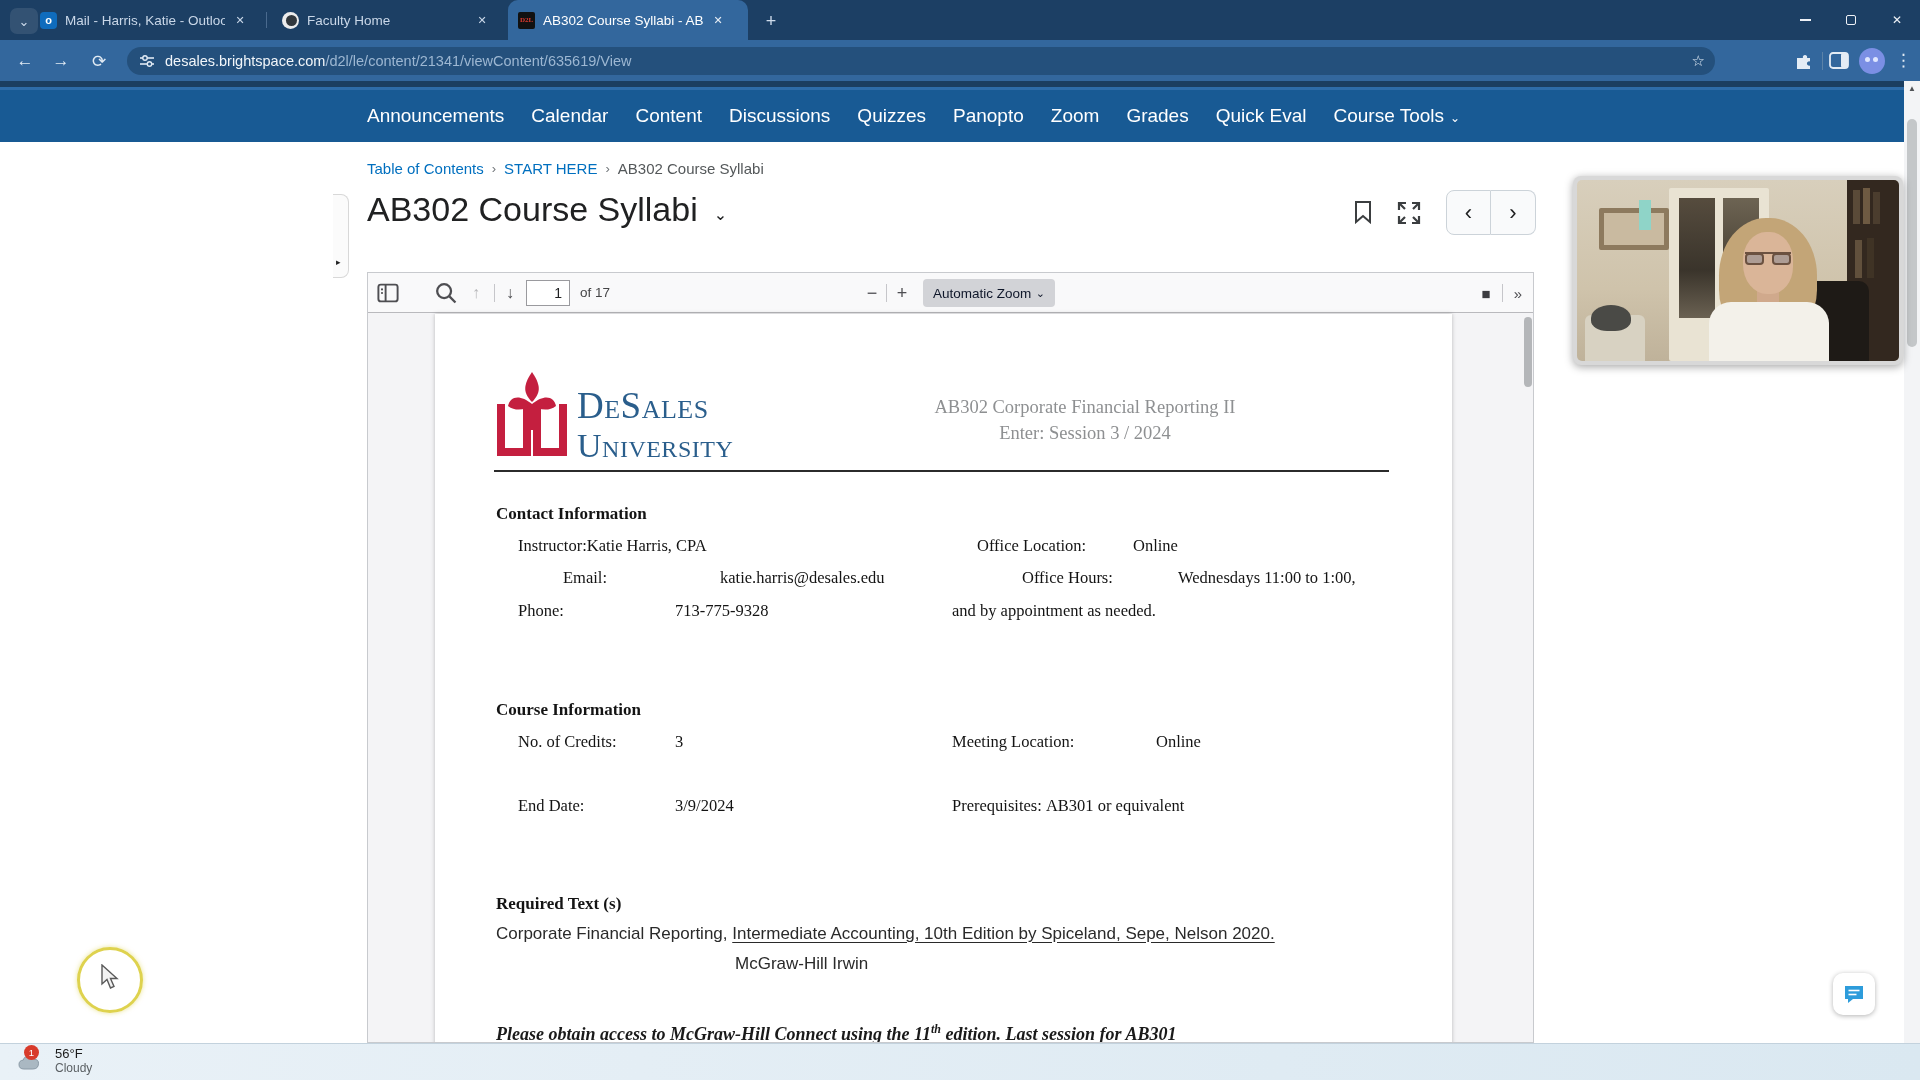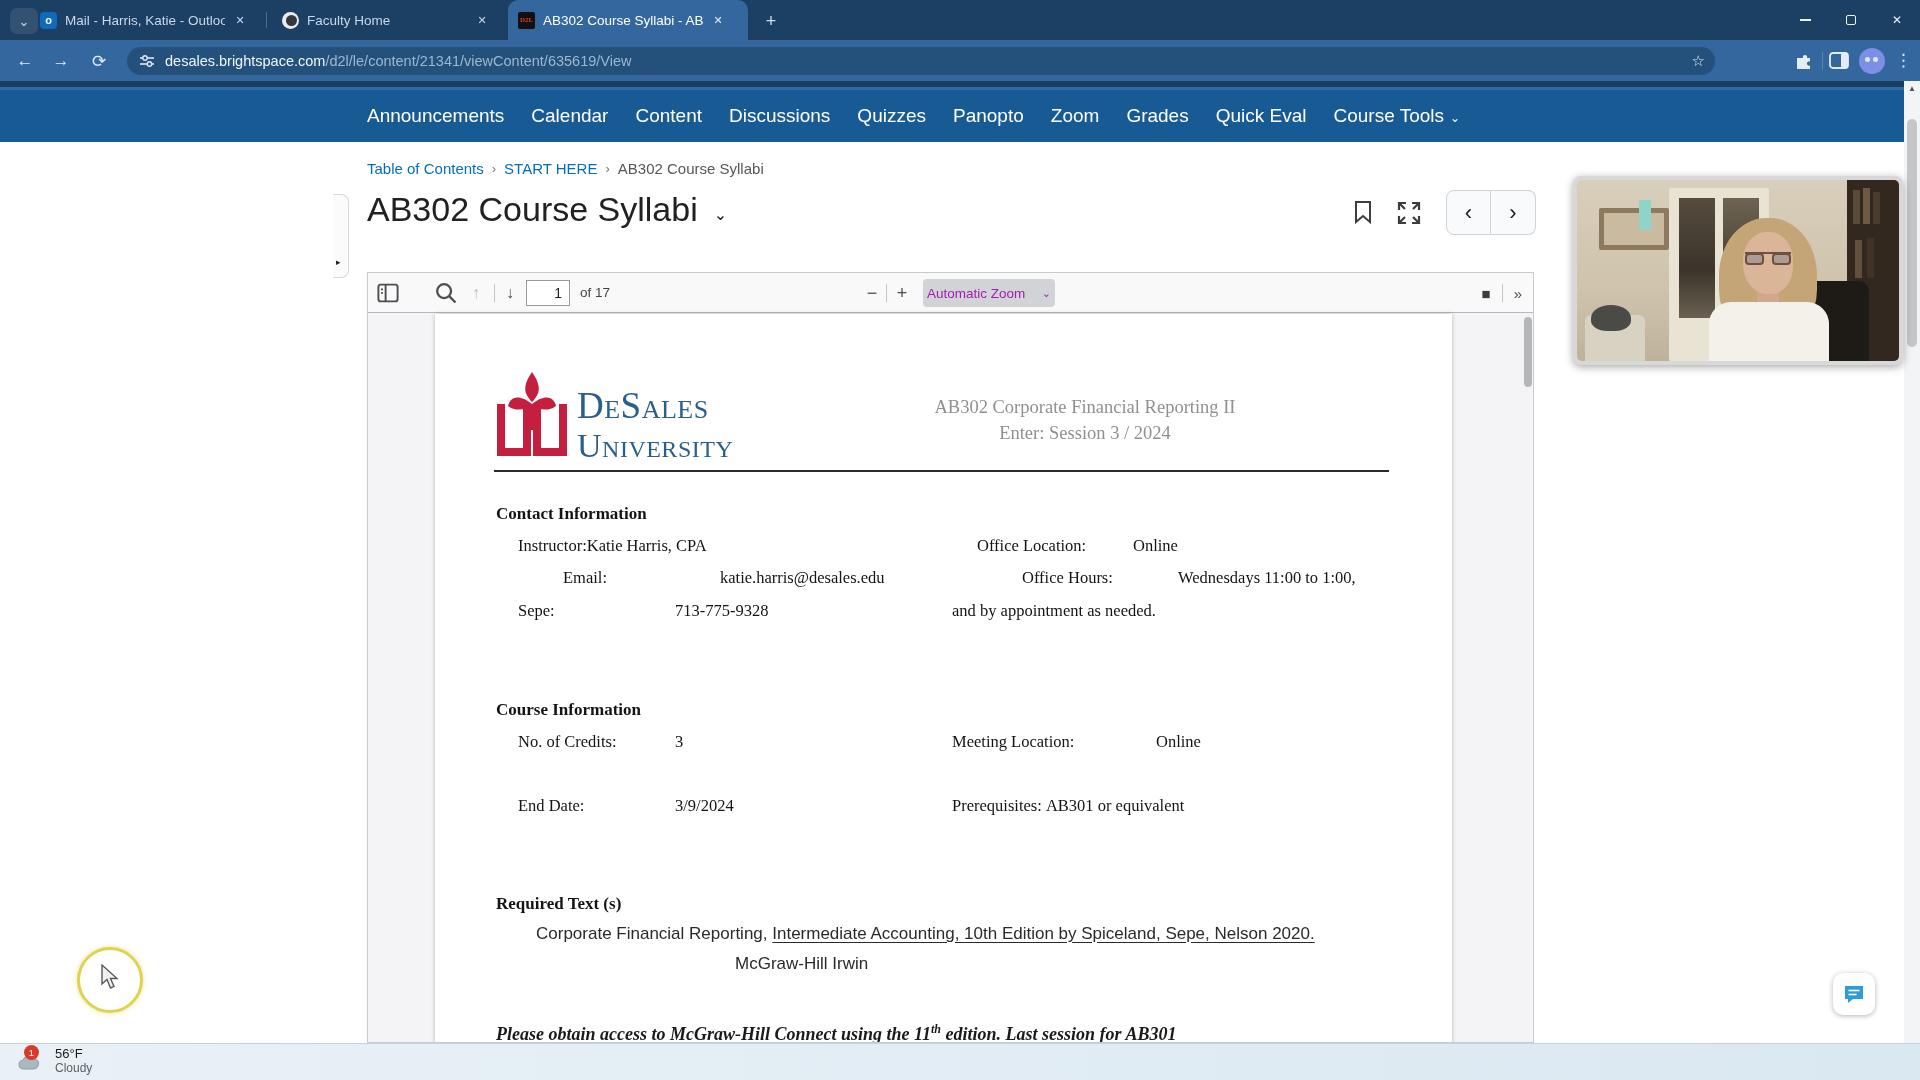--- a/index.html
+++ b/index.html
@@ -62,41 +62,41 @@
 .pnbtn.first { border-radius:8px 0 0 8px; }
 .pnbtn.last { border-radius:0 8px 8px 0; border-left:none; }
 
 
 .pdfviewer { position:absolute; left:367px; top:272px; width:1167px; height:771px; border:1px solid #c8cace; background:#f4f4f6; overflow:hidden; }
 .pdftoolbar { position:absolute; left:0; top:0; width:100%; height:40px; background:#f9f9fa; border-bottom:1px solid #b9b9bd; }
 .pt-ic { position:absolute; top:8px; width:24px; height:24px; display:flex; align-items:center; justify-content:center; color:#4e4e52; font-size:16px; }
 .pt-sep { position:absolute; top:11px; width:1px; height:18px; background:#c6c6ca; }
 .pageinput { position:absolute; left:158px; top:7px; width:44px; height:26px; border:1px solid #9a9a9e; background:#fff; font-size:14px; text-align:right; padding-right:7px; color:#202122; font-family:"Liberation Sans",sans-serif; }
 .ofpages { position:absolute; left:212px; top:12px; font-size:13.5px; color:#454547; }
-.zoomsel { position:absolute; left:555px; top:6px; width:132px; height:28px; background:#d2d3d7; border-radius:4px; display:flex; align-items:center; padding:0 4px; font-size:13.5px; color:#a21caf; }
+.zoomsel { position:absolute; left:555px; top:6px; width:132px; height:28px; background:#d2d3d7; border-radius:4px; display:flex; align-items:center; padding:0 10px; font-size:13.5px; color:#0f172a; }
 .zoomsel .zc { margin-left:auto; font-size:11px; }
 .pdfscroll { position:absolute; right:1px; top:44px; width:8px; height:70px; background:#b4b6b9; border-radius:4px; }
 
 
 .page { position:absolute; left:67px; top:2px; width:1017px; height:769px; background:#fff; box-shadow:0 0 4px rgba(0,0,0,.25); overflow:hidden; font-family:"Liberation Serif",serif; color:#141414; }
 .emblem { position:absolute; left:58px; top:54px; }
 .logotext { position:absolute; left:142px; top:72px; color:#2a5e8c; font-variant:small-caps; line-height:40px; }
 .logotext .l1 { font-size:37px; letter-spacing:.5px; }
 .logotext .l2 { font-size:34px; letter-spacing:.5px; }
 .grayhdr { position:absolute; left:350px; top:80px; width:600px; text-align:center; color:#8e9092; font-size:18.5px; line-height:26px; }
 .dochr { position:absolute; left:59px; top:156px; width:895px; height:2px; background:#2b2b2b; }
 .dochead { position:absolute; left:61px; font-size:17px; font-weight:bold; }
 .docrow { position:absolute; left:83px; width:900px; font-size:16.5px; white-space:nowrap; }
 .lcell { display:inline-block; width:434px; vertical-align:top; }
 .rcell { display:inline-block; vertical-align:top; }
 .lab-fix { display:inline-block; width:157px; }
 .rlab-contact { display:inline-block; width:156px; margin-left:25px;font-family:Liberation Serif, serif; }
 .rlab-c0 { display:inline-block; width:204px; }
 .rlab-c1 { display:inline-block; width:201px; }
-.reqline { position:absolute; left:61px; top:610px; width:900px; font-family:"Liberation Sans",sans-serif; font-size:17px; color:#2a2a2a;margin-left:40px; }
+.reqline { position:absolute; left:61px; top:610px; width:900px; font-family:"Liberation Sans",sans-serif; font-size:17px; color:#2a2a2a; }
 .reqline u { text-underline-offset:3px; }
 .reqline2 { position:absolute; left:300px; top:640px; font-family:"Liberation Sans",sans-serif; font-size:17px; color:#2a2a2a; }
 .footnote { position:absolute; left:61px; top:708px; width:910px; font-size:18px; font-weight:bold; font-style:italic; color:#1a1a1a; }
 .footnote sup { font-size:12px; }
 
 
 .webcam { position:absolute; left:1573px; top:176px; width:330px; height:189px; background:#d8d8d8; border-radius:8px; padding:4px; box-shadow:0 2px 8px rgba(0,0,0,.35); }
 .video { position:relative; width:322px; height:181px; border-radius:5px; overflow:hidden; background:linear-gradient(180deg,#d8cfbc 0%,#cfc3ab 60%,#bfb29a 100%); }
 .v-board { position:absolute; left:22px; top:28px; width:70px; height:42px; background:#c9baa0; border:5px solid #8d7a5e; border-radius:2px; }
 .v-note { position:absolute; left:62px; top:20px; width:12px; height:30px; background:#8fd4c8; }
@@ -313,21 +313,21 @@
       <div class="dochr"></div>
 
       <div class="dochead" style="top:190px;">Contact Information</div>
       <div class="docrow" style="top:222px;">
         <span class="lcell"><span>Instructor:</span><span>Katie Harris, CPA</span></span><span class="rcell"><span class="rlab-contact">Office Location:</span><span>Online</span></span>
       </div>
       <div class="docrow" style="top:254px;margin-left:45px;">
         <span class="lcell"><span class="lab-fix">Email:</span><span>katie.harris@desales.edu</span></span><span class="rcell"><span class="rlab-contact">Office Hours:</span><span>Wednesdays 11:00 to 1:00,</span></span>
       </div>
       <div class="docrow" style="top:287px;">
-        <span class="lcell"><span class="lab-fix">Sepe:</span><span>713-775-9328</span></span><span class="rcell"><span>and by appointment as needed.</span></span>
+        <span class="lcell"><span class="lab-fix">Phone:</span><span>713-775-9328</span></span><span class="rcell"><span>and by appointment as needed.</span></span>
       </div>
 
       <div class="dochead" style="top:386px;">Course Information</div>
       <div class="docrow" style="top:418px;">
         <span class="lcell"><span class="lab-fix">No. of Credits:</span><span>3</span></span><span class="rcell"><span class="rlab-c0">Meeting Location:</span><span>Online</span></span>
       </div>
       <div class="docrow" style="top:482px;">
         <span class="lcell"><span class="lab-fix">End Date:</span><span>3/9/2024</span></span><span class="rcell"><span>Prerequisites:</span>&nbsp;<span>AB301 or equivalent</span></span>
       </div>
 

